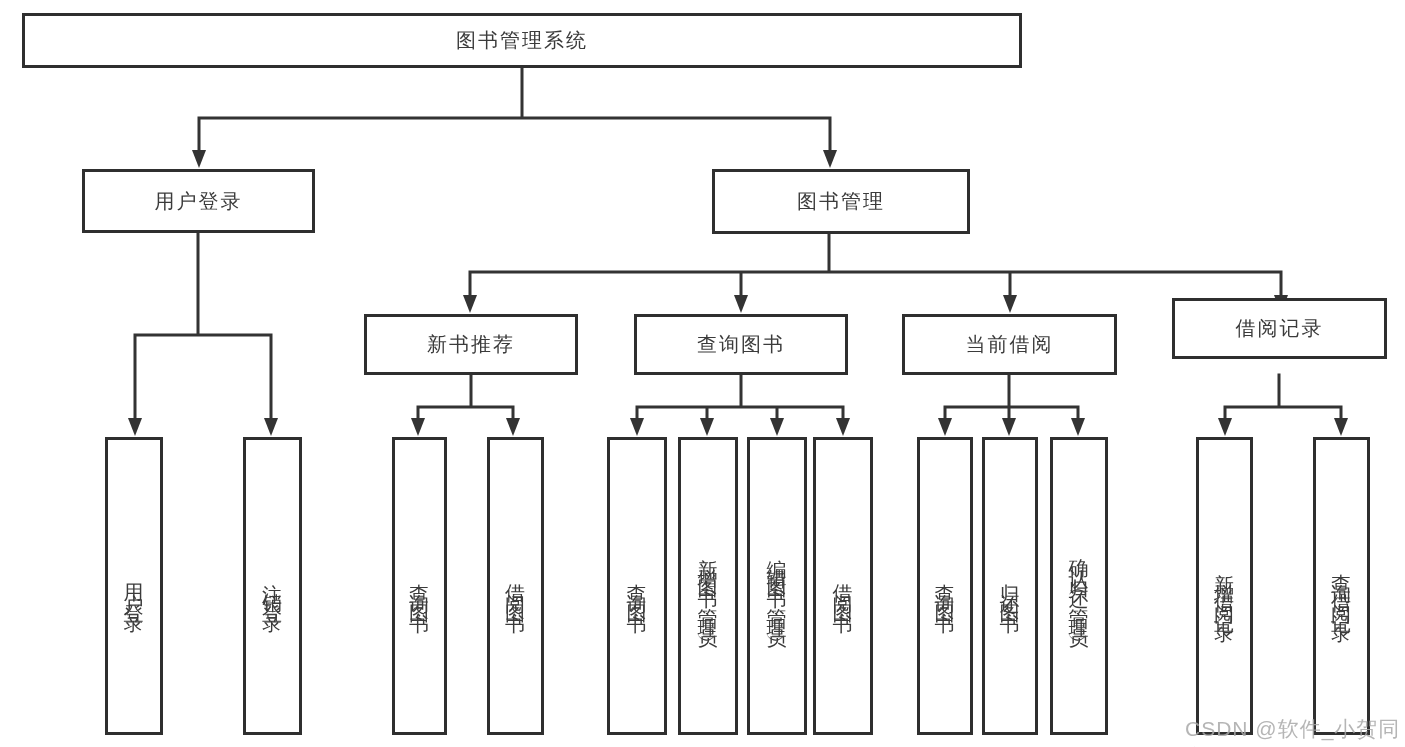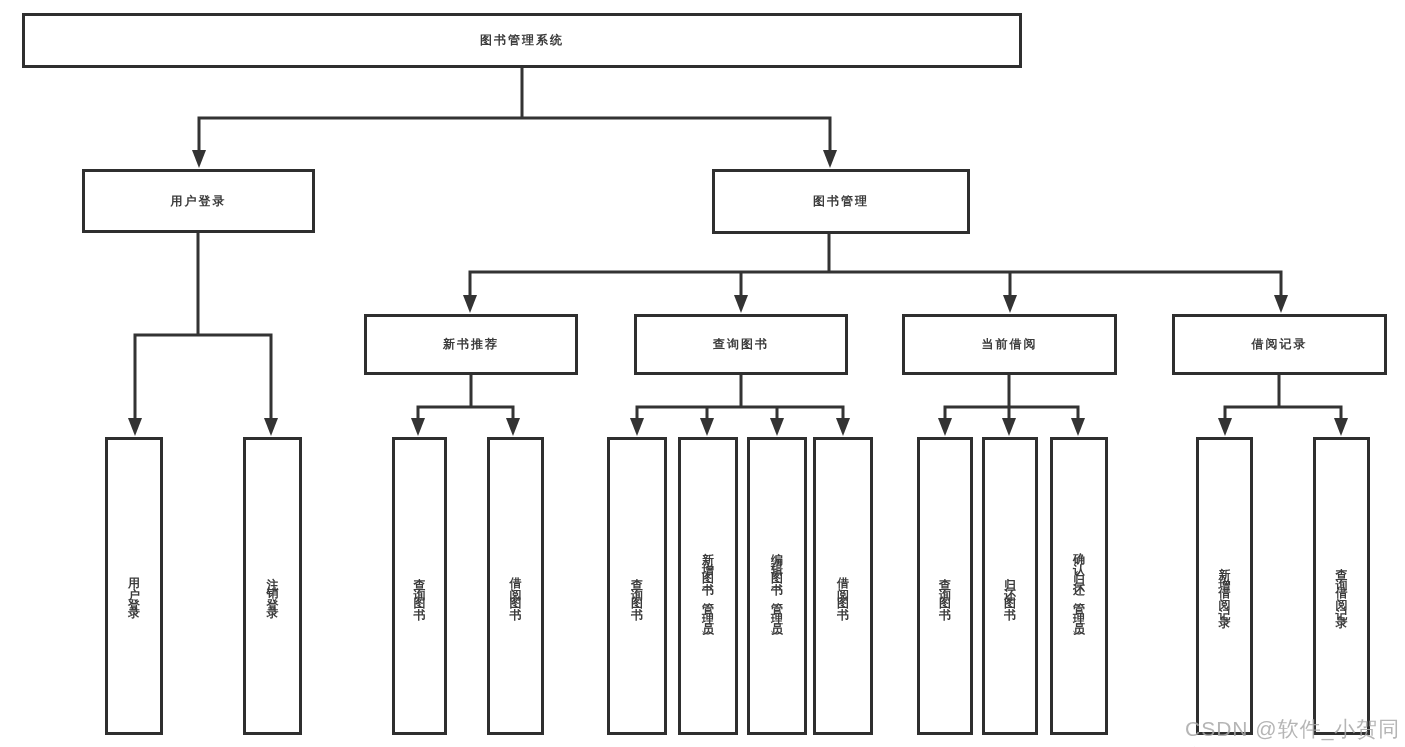--- a/index.html
+++ b/index.html
@@ -26,24 +26,23 @@
     pointer-events: none;
   }
   .node {
     position: absolute;
     display: flex;
     align-items: center;
     justify-content: center;
     border: 3px solid var(--border);
     background: var(--bg);
     color: var(--text);
-    font-size: 12px;
+    font-size: 20px;
     letter-spacing: 2px;
     white-space: nowrap;
-    font-weight: bold;
   }
   .vnode {
     writing-mode: vertical-rl;
     text-orientation: mixed;
     letter-spacing: 10px;
     white-space: normal;
     line-height: 1;
     padding-top: 4px;
   }
   .watermark {
@@ -103,21 +102,21 @@
   </svg>
 
   <div class="node" style="left:22px; top:13px; width:1000px; height:55px;">图书管理系统</div>
 
   <div class="node" style="left:82px; top:169px; width:233px; height:64px;">用户登录</div>
   <div class="node" style="left:712px; top:169px; width:258px; height:65px;">图书管理</div>
 
   <div class="node" style="left:364px; top:314px; width:214px; height:61px;">新书推荐</div>
   <div class="node" style="left:634px; top:314px; width:214px; height:61px;">查询图书</div>
   <div class="node" style="left:902px; top:314px; width:215px; height:61px;">当前借阅</div>
-  <div class="node" style="left:1172px; top:314px; width:215px; height:61px;">借阅记录</div>
+  <div class="node" style="left:1172px; top:298px; width:215px; height:61px;">借阅记录</div>
 
   <div class="node vnode" style="left:105px; top:437px; width:58px; height:298px;">用户登录</div>
   <div class="node vnode" style="left:243px; top:437px; width:59px; height:298px;">注销登录</div>
 
   <div class="node vnode" style="left:392px; top:437px; width:55px; height:298px;">查询图书</div>
   <div class="node vnode" style="left:487px; top:437px; width:57px; height:298px;">借阅图书</div>
 
   <div class="node vnode" style="left:607px; top:437px; width:60px; height:298px;">查询图书</div>
   <div class="node vnode" style="left:678px; top:437px; width:60px; height:298px;">新增图书（管理员）</div>
   <div class="node vnode" style="left:747px; top:437px; width:60px; height:298px;">编辑图书（管理员）</div>

